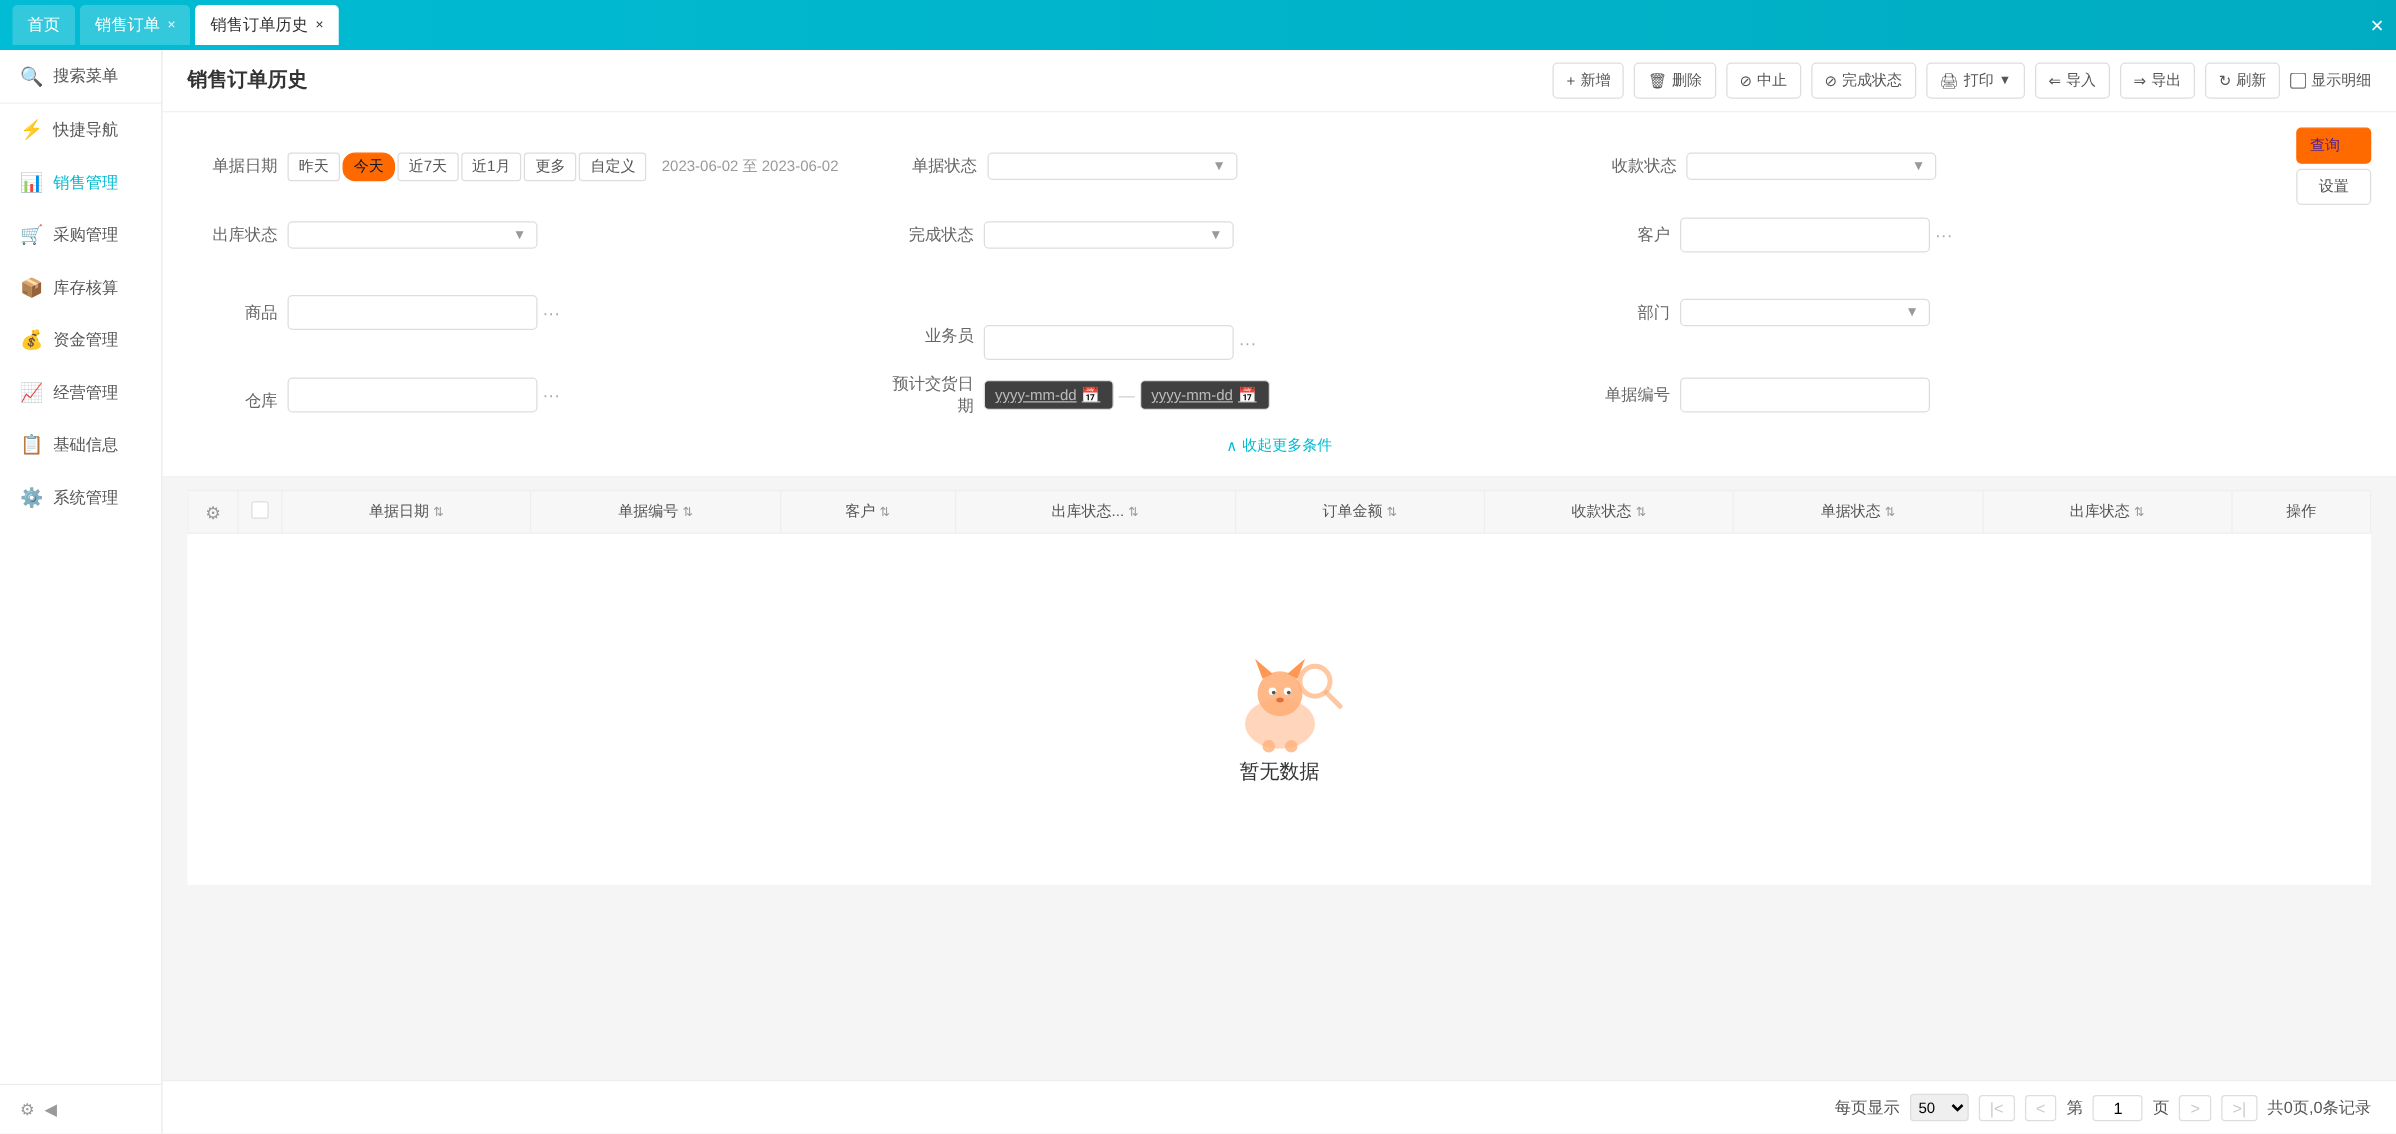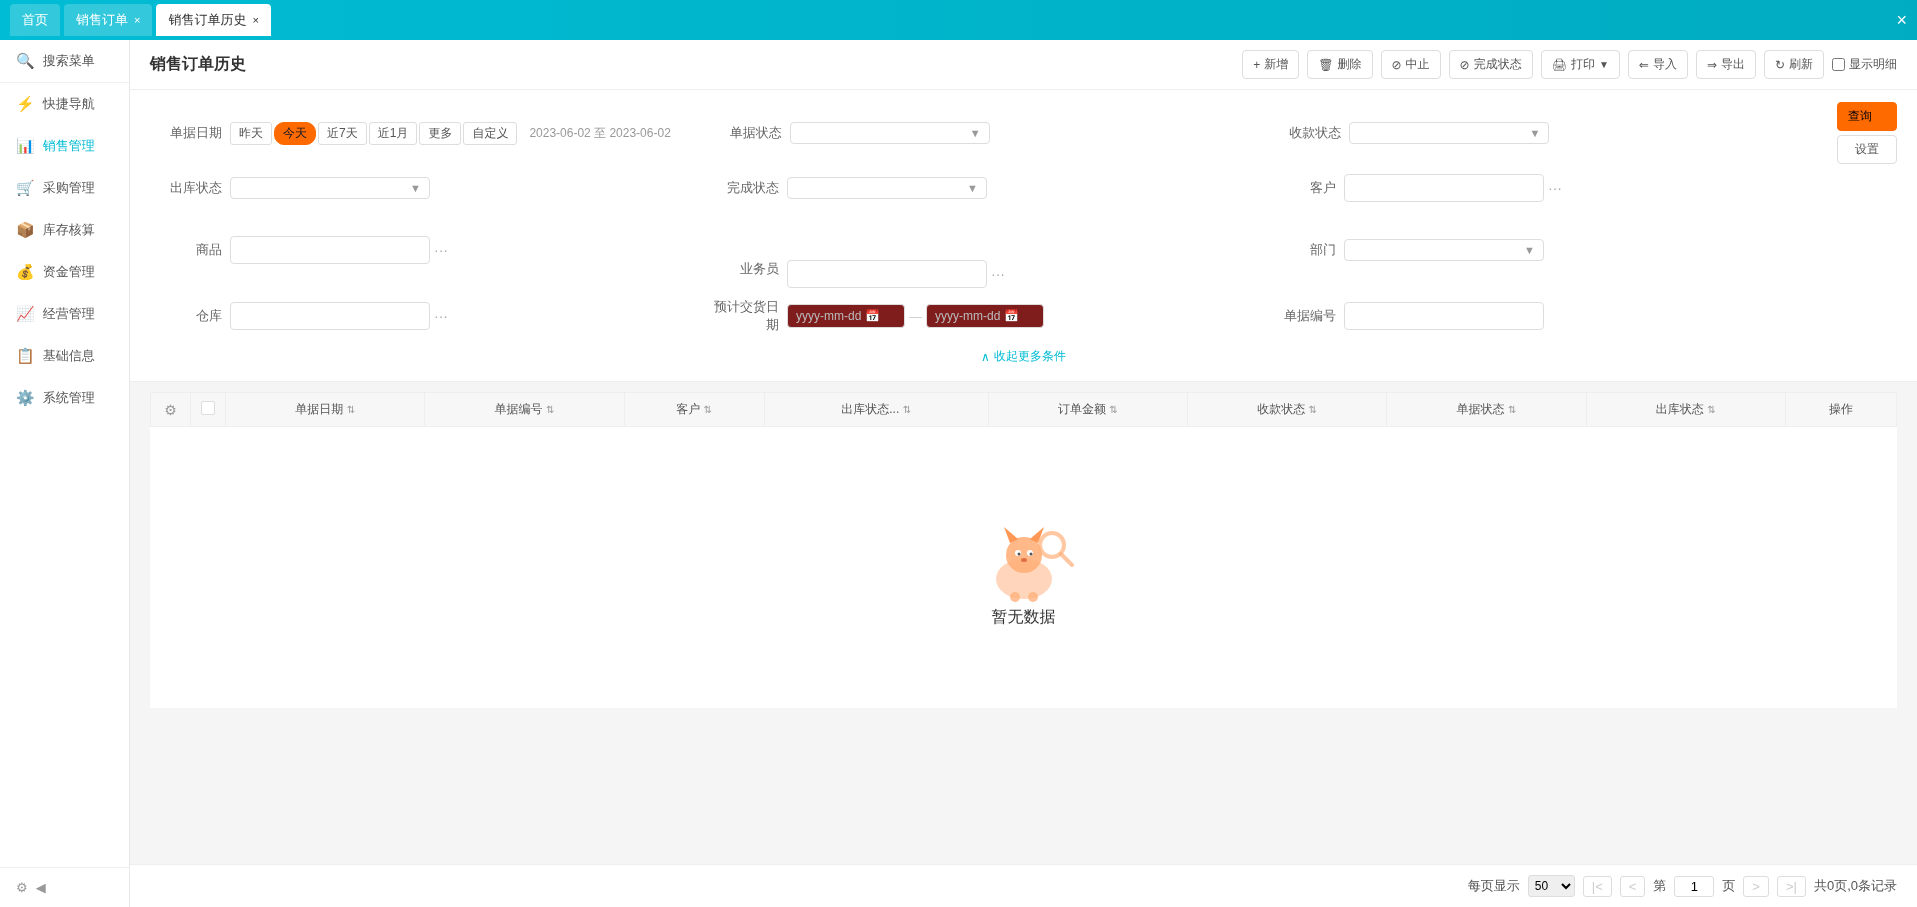--- a/index.html
+++ b/index.html
@@ -25,37 +25,37 @@
     .sidebar-bottom { margin-top: auto; display: flex; align-items: center; gap: 8px; padding: 12px 16px; border-top: 1px solid #eee; }
 
     
     .main-content { flex: 1; display: flex; flex-direction: column; overflow: hidden; }
 
     
     .page-header { display: flex; align-items: center; justify-content: space-between; padding: 10px 20px; background: #fff; border-bottom: 1px solid #eee; }
     .page-title { font-size: 16px; font-weight: bold; color: #333; }
     .toolbar { display: flex; align-items: center; gap: 8px; }
     .toolbar-btn { display: flex; align-items: center; gap: 4px; padding: 5px 10px; border: 1px solid #ddd; border-radius: 4px; background: #fff; cursor: pointer; font-size: 12px; color: #555; }
-    .toolbar-btn.primary { background: #ff6a00; color: #000000; border-color: #ff6a00; align-items: center; }
+    .toolbar-btn.primary { background: #ff6a00; color: #4c1d95; border-color: #ff6a00; align-items: center; }
     .display-detail-label { font-size: 12px; color: #555; display: flex; align-items: center; gap: 4px; }
 
     
     .filter-area { background: #fff; padding: 12px 20px; border-bottom: 1px solid #eee; }
     .filter-row { display: flex; align-items: center; margin-bottom: 10px; gap: 0; }
     .filter-label { width: 80px; color: #666; font-size: 13px; text-align: right; padding-right: 8px; flex-shrink: 0; }
     .filter-control { display: flex; align-items: center; flex: 1; gap: 4px; }
     .date-quick-btns { display: flex; gap: 2px; align-items: center; }
     .date-btn { padding: 2px 8px; border: 1px solid #ddd; border-radius: 3px; cursor: pointer; font-size: 12px; background: #fff; color: #555; }
     .date-btn.active { background: #ff6a00; color: #0f172a; border-color: #ff6a00; border-radius: 10px; }
     .date-range-text { font-size: 12px; color: #999; margin-left: 8px; }
     .select-field { display: flex; align-items: center; border: 1px solid #ddd; border-radius: 4px; padding: 4px 8px; background: #fff; min-width: 160px; cursor: pointer; justify-content: space-between; }
     .select-field .arrow { color: #999; font-size: 11px; margin-left: 8px; }
     .text-field { border: 1px solid #ddd; border-radius: 4px; padding: 4px 8px; background: #fff; min-width: 160px; }
     .ellipsis-btn { color: #aaa; cursor: pointer; border: none; background: none; font-size: 14px; }
-    .date-picker-input { border: 1px solid #ddd; border-radius: 4px; padding: 4px 8px; background: #7f1d1d; width: 118px; font-size: 12px; color: #bbb; display: flex; align-items: center; gap: 4px; }
+    .date-picker-input { border: 1px solid #ddd; border-radius: 4px; padding: 4px 8px; background: #404040; width: 104px; font-size: 12px; color: #bbb; display: flex; align-items: center; gap: 4px; text-decoration: underline; }
     .collapse-row { display: flex; align-items: center; justify-content: center; padding: 4px 0; cursor: pointer; color: #00bcd4; font-size: 12px; gap: 4px; }
 
     
     .table-area { flex: 1; overflow: auto; padding: 0 20px; background: #f5f5f5; }
     .data-table { width: 100%; border-collapse: collapse; background: #fff; margin-top: 10px; }
     .data-table th { background: #f7f7f7; border: 1px solid #eee; padding: 8px 10px; font-weight: normal; color: #555; font-size: 12px; white-space: nowrap; cursor: pointer; }
     .data-table th .sort-icon { color: #999; font-size: 10px; }
     .data-table td { border: 1px solid #eee; padding: 8px 10px; font-size: 16px; }
     .table-settings-btn { border: none; background: none; color: #999; cursor: pointer; font-size: 14px; }
     .empty-state { display: flex; flex-direction: column; align-items: center; justify-content: center; padding: 80px 0; }
@@ -268,21 +268,21 @@
           <span class="filter-label">部门</span>
           <div class="select-field" style="flex:1; max-width:200px;">
             <span></span>
             <span class="arrow">▼</span>
           </div>
         </div>
         <div style="width:76px;"></div>
       </div>
 
       <div class="filter-row">
-        <div style="flex:1; display:flex; align-items:center;">
+        <div style="flex:1; display:flex; align-items:flex-end;">
           <span class="filter-label">仓库</span>
           <div style="display:flex; align-items:center; gap:4px; flex:1;">
             <div class="text-field" style="flex:1; max-width:200px; height:28px;"></div>
             <button class="ellipsis-btn">···</button>
           </div>
         </div>
         <div style="flex:1; display:flex; align-items:center;">
           <span class="filter-label">预计交货日期</span>
           <div style="display:flex; align-items:center; gap:4px; flex:1;">
             <div class="date-picker-input">

